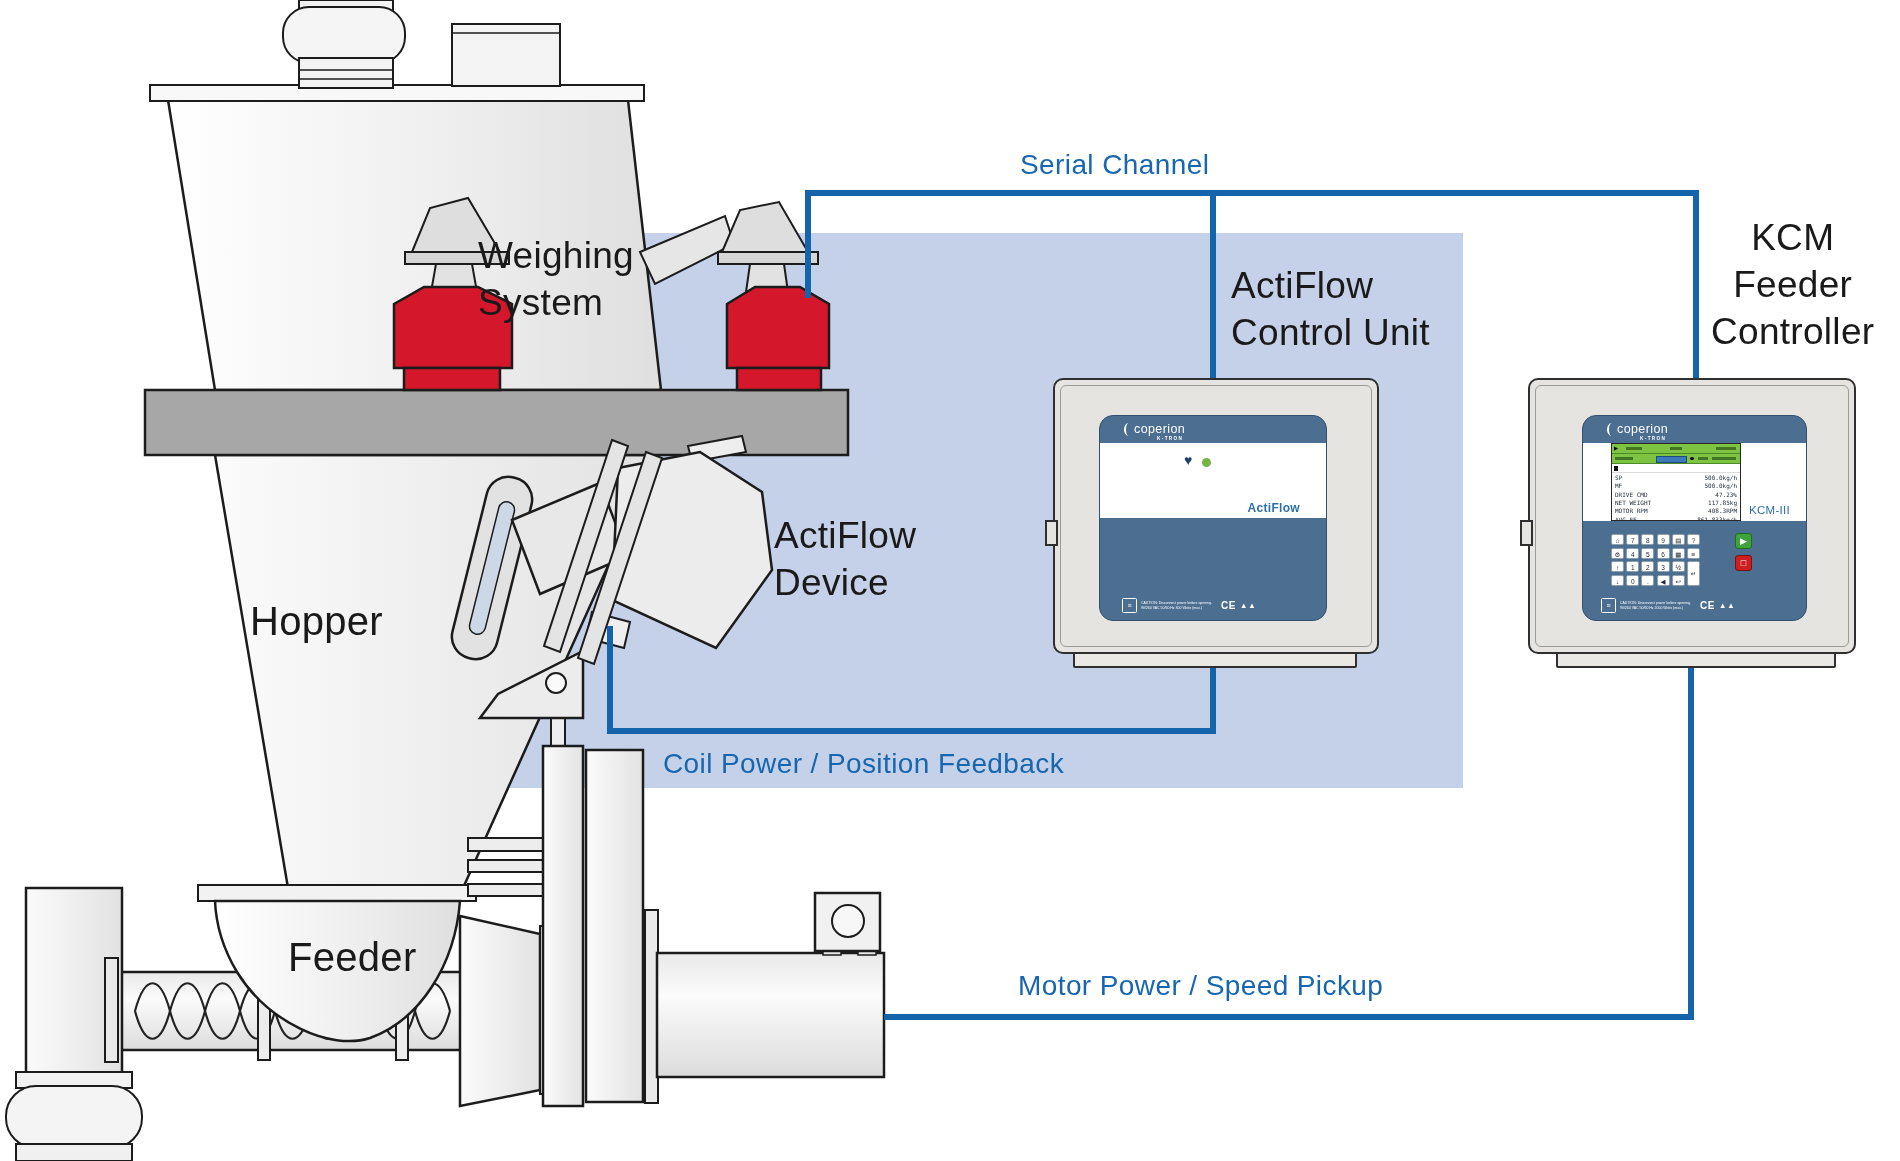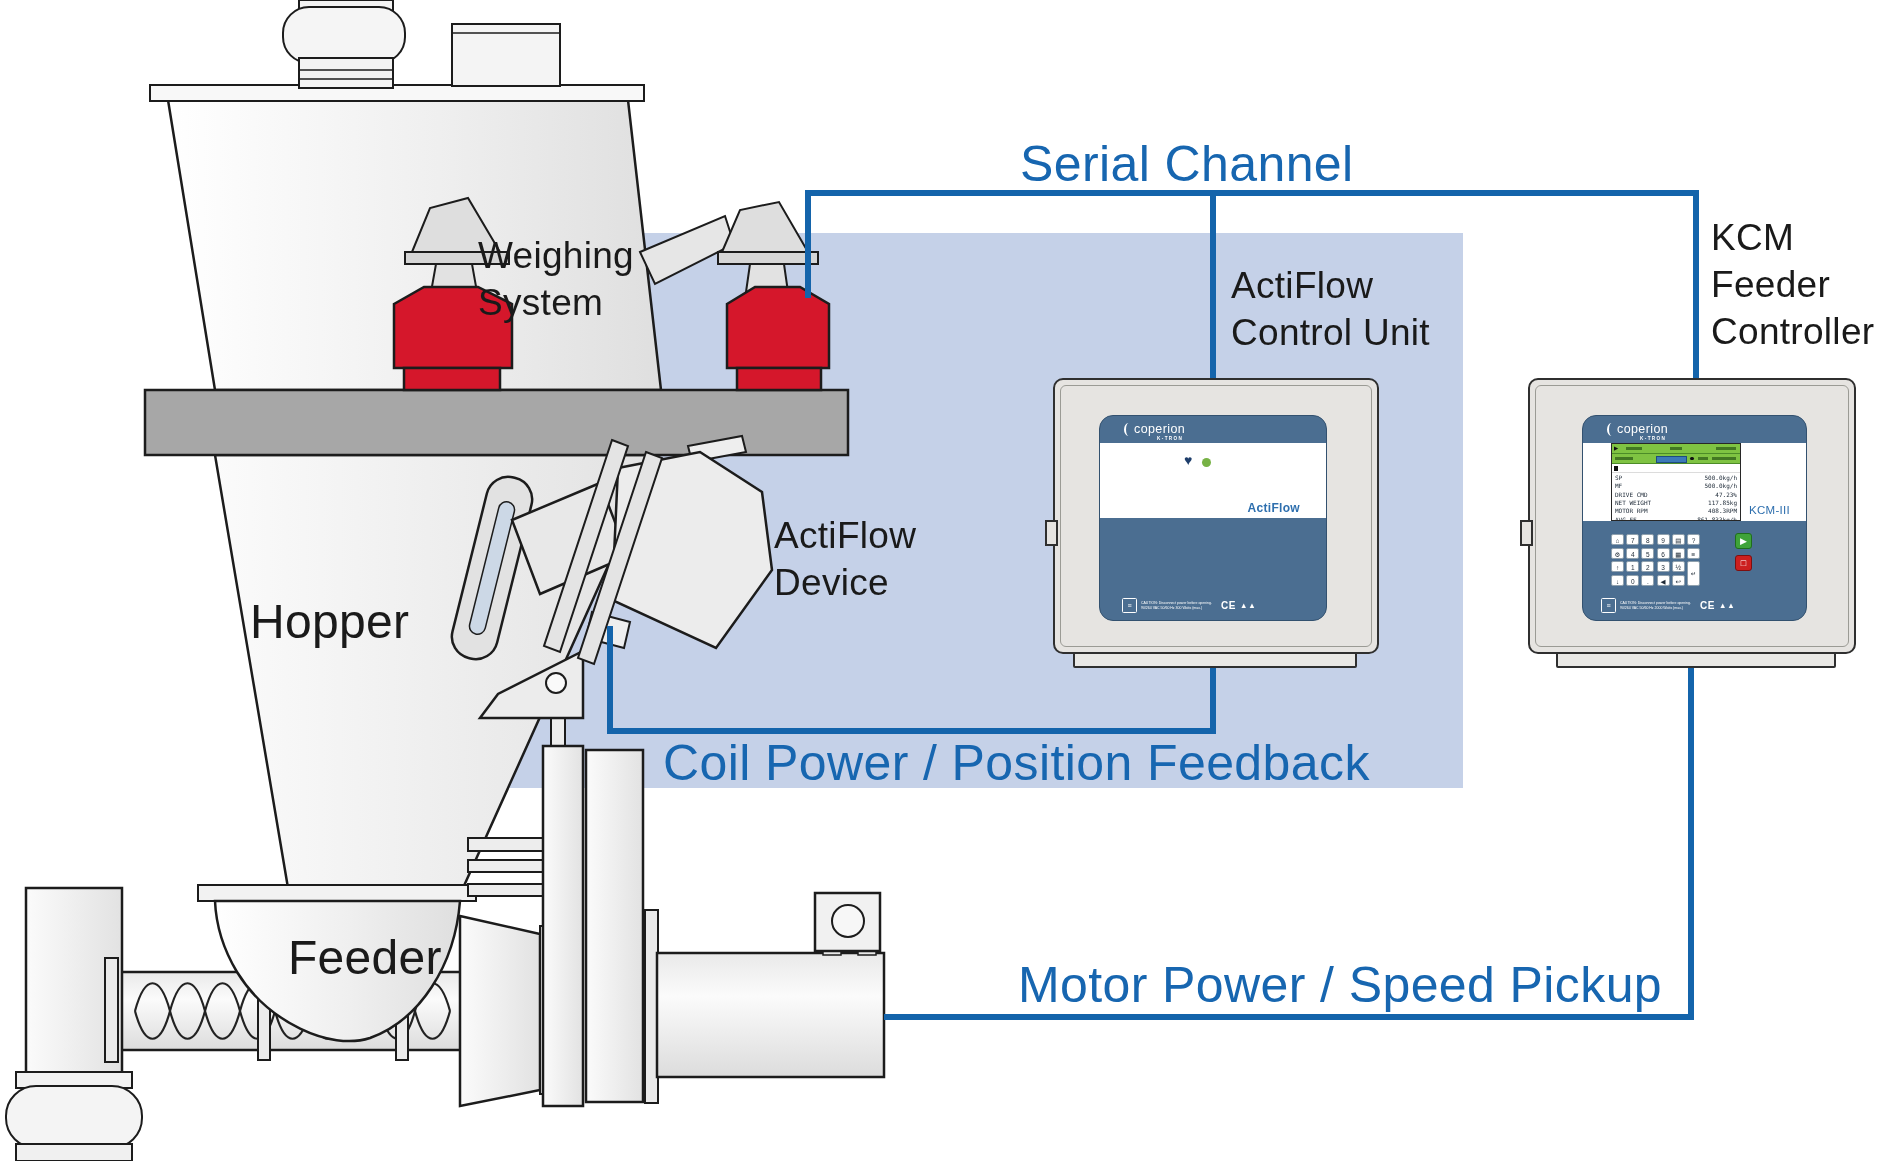--- a/index.html
+++ b/index.html
@@ -2,22 +2,22 @@
 <html><head>
 <meta charset="utf-8">
 <style>
   html,body{margin:0;padding:0;background:#fff;}
   #canvas{position:relative;width:1900px;height:1161px;background:#ffffff;overflow:hidden;
           font-family:"Liberation Sans", sans-serif;}
   #scene{position:absolute;left:0;top:0;}
 
   
   .lbl{position:absolute;color:#1a1a1a;font-size:37px;line-height:47px;letter-spacing:.3px;white-space:nowrap;}
-  .lbl.big{font-size:48px;text-align:right;}
-  .lbl.blue{color:#1766b0;font-size:50px;letter-spacing:.4px;}
+  .lbl.big{font-size:40px;text-align:right;}
+  .lbl.blue{color:#1766b0;font-size:28px;letter-spacing:.4px;}
 
   
   .unit-stand{position:absolute;background:#e9e8e5;border:2px solid #2f2f2f;border-radius:2px;}
   .unit-box{position:absolute;background:#e6e4e1;border:2.5px solid #2f2f2f;border-radius:10px;}
   .unit-box::after{content:"";position:absolute;inset:5px;border:1.5px solid #9b9b95;border-radius:6px;pointer-events:none;}
   .side-tab{position:absolute;width:9px;height:22px;background:#e6e4e1;border:2px solid #2f2f2f;}
 
   .panel{position:absolute;background:#4b6e91;border:1px solid #33516f;border-radius:14px;overflow:hidden;}
   .band{position:absolute;left:0;right:0;background:#ffffff;}
 
@@ -179,21 +179,21 @@
   <div class="lbl big" style="left:250px;top:598px;">Hopper</div>
   <div class="lbl big" style="left:288px;top:934px;">Feeder</div>
   <div class="lbl" style="left:774px;top:512px;">
     <div>ActiFlow</div>
     <div>Device</div>
   </div>
   <div class="lbl" style="left:1231px;top:262px;">
     <div>ActiFlow</div>
     <div>Control Unit</div>
   </div>
-  <div class="lbl" style="left:1711px;top:214px;">
+  <div class="lbl" style="left:1711px;top:214px;text-align:center;">
     <div>KCM</div>
     <div>Feeder</div>
     <div>Controller</div>
   </div>
 
   <div class="unit-stand" style="left:1073px;top:640px;width:280px;height:24px;"></div>
   <div class="unit-box" style="left:1053px;top:378px;width:322px;height:272px;">
     <div class="side-tab" style="left:-10px;top:140px;"></div>
     <div class="panel" style="left:44px;top:35px;width:226px;height:204px;">
       <div class="brand">

